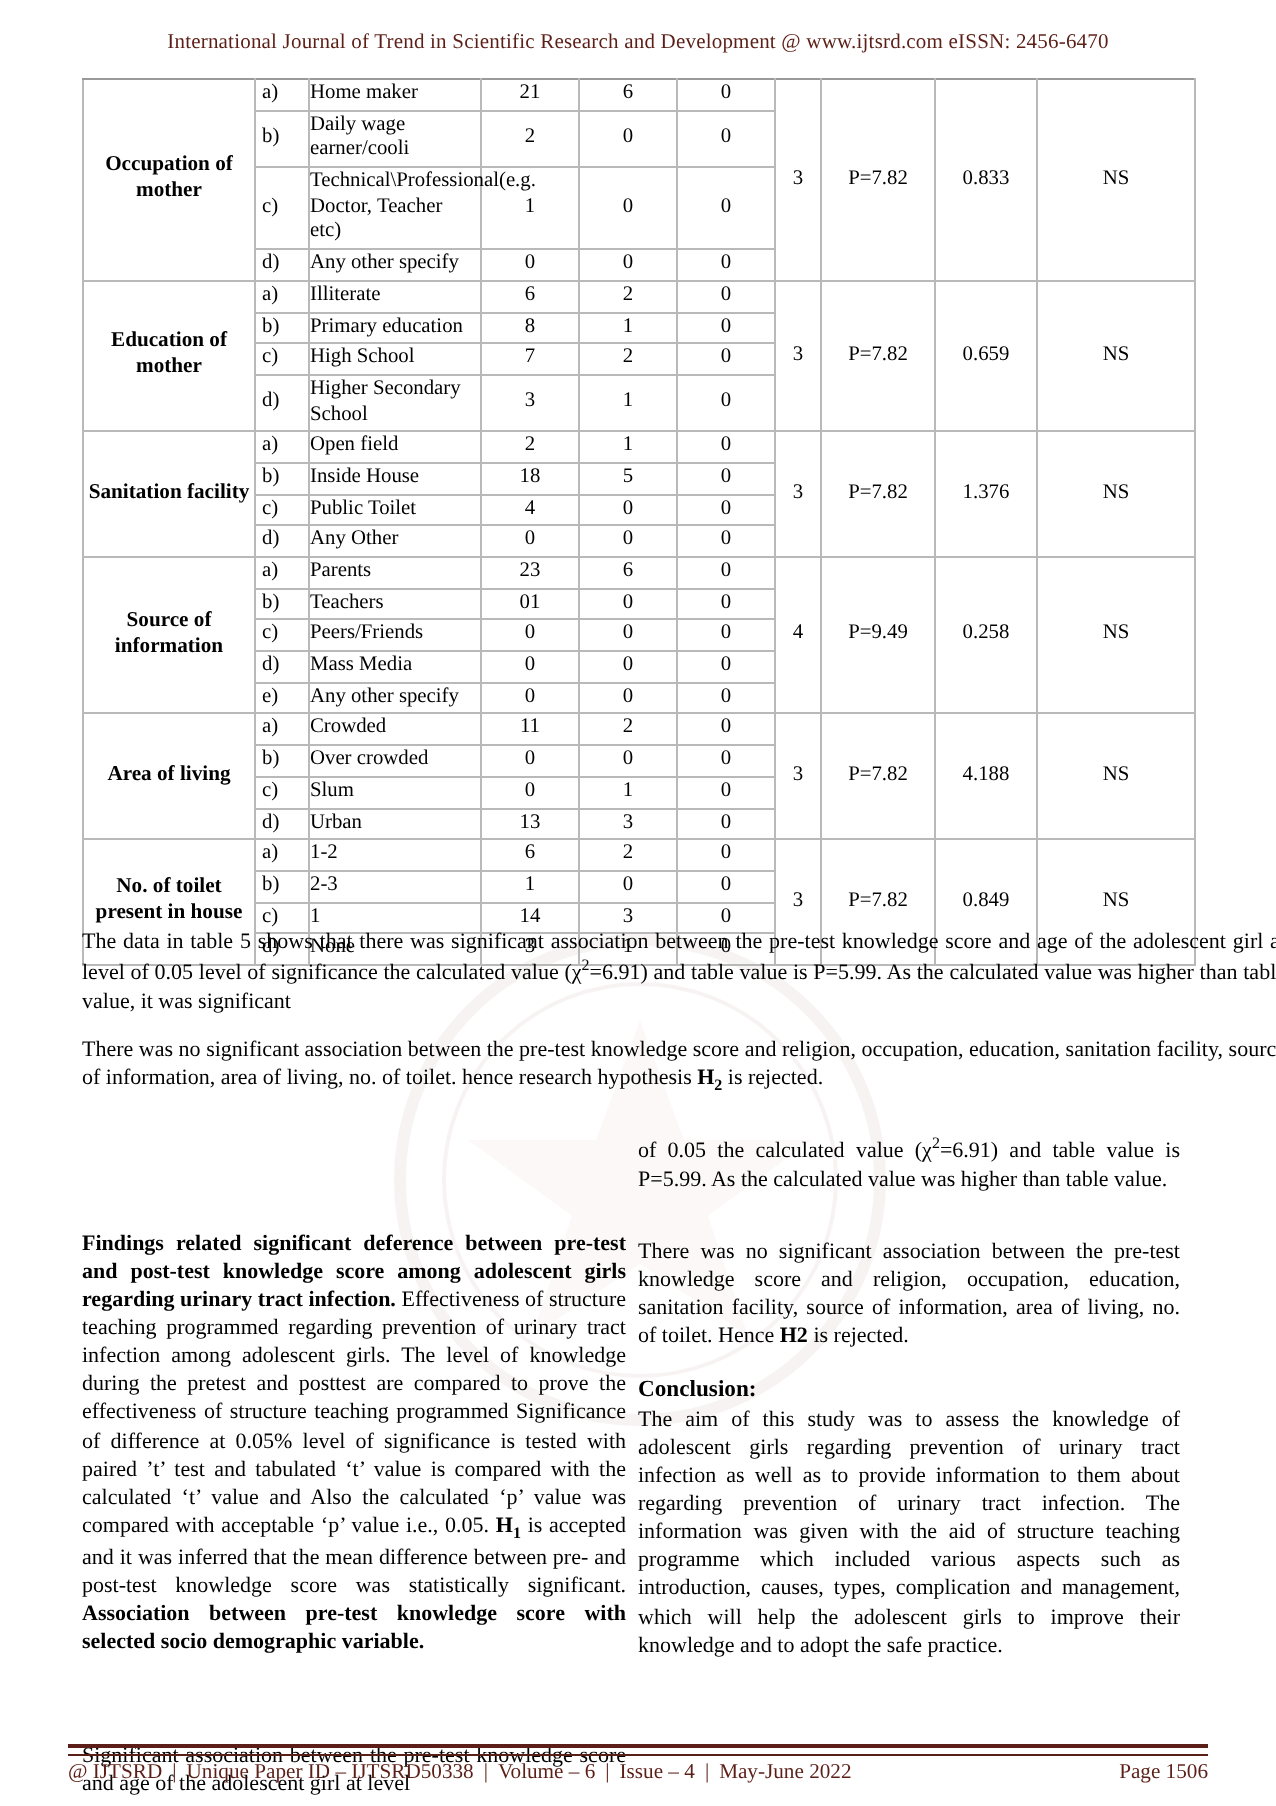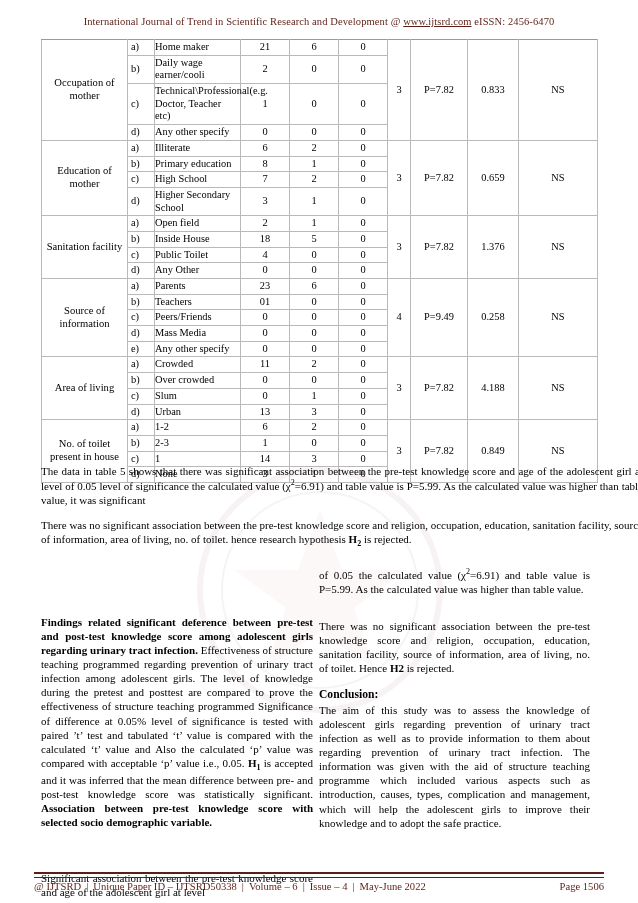--- a/index.html
+++ b/index.html
@@ -27,21 +27,20 @@
     position: absolute;
     left: 0; top: 16px;
     width: 638px;
     text-align: center;
     font-size: 10.5px;
     color: #5c1f17;
     letter-spacing: .1px;
     white-space: nowrap;
   }
   .running-header .hdr-link {
-    text-decoration: underline;
     color: #5c1f17;
   }
 
   
   .watermark {
     position: absolute;
     left: 170px; top: 440px;
     width: 300px; height: 300px;
     opacity: .12;
     pointer-events: none;
@@ -59,21 +58,21 @@
     font-size: 10.4px;
     table-layout: fixed;
   }
   table.data td {
     border: 1px solid #b9b9b9;
     padding: 1px 3px;
     vertical-align: middle;
     line-height: 1.22;
   }
   table.data td.cat {
-    font-weight: normal;
+    font-weight: bold;
     text-align: center;
     font-size: 10.6px;
     padding: 2px 2px;
   }
   table.data td.ltr {
     width: 20px;
     text-align: left;
     padding-left: 3px;
   }
   table.data td.opt {

